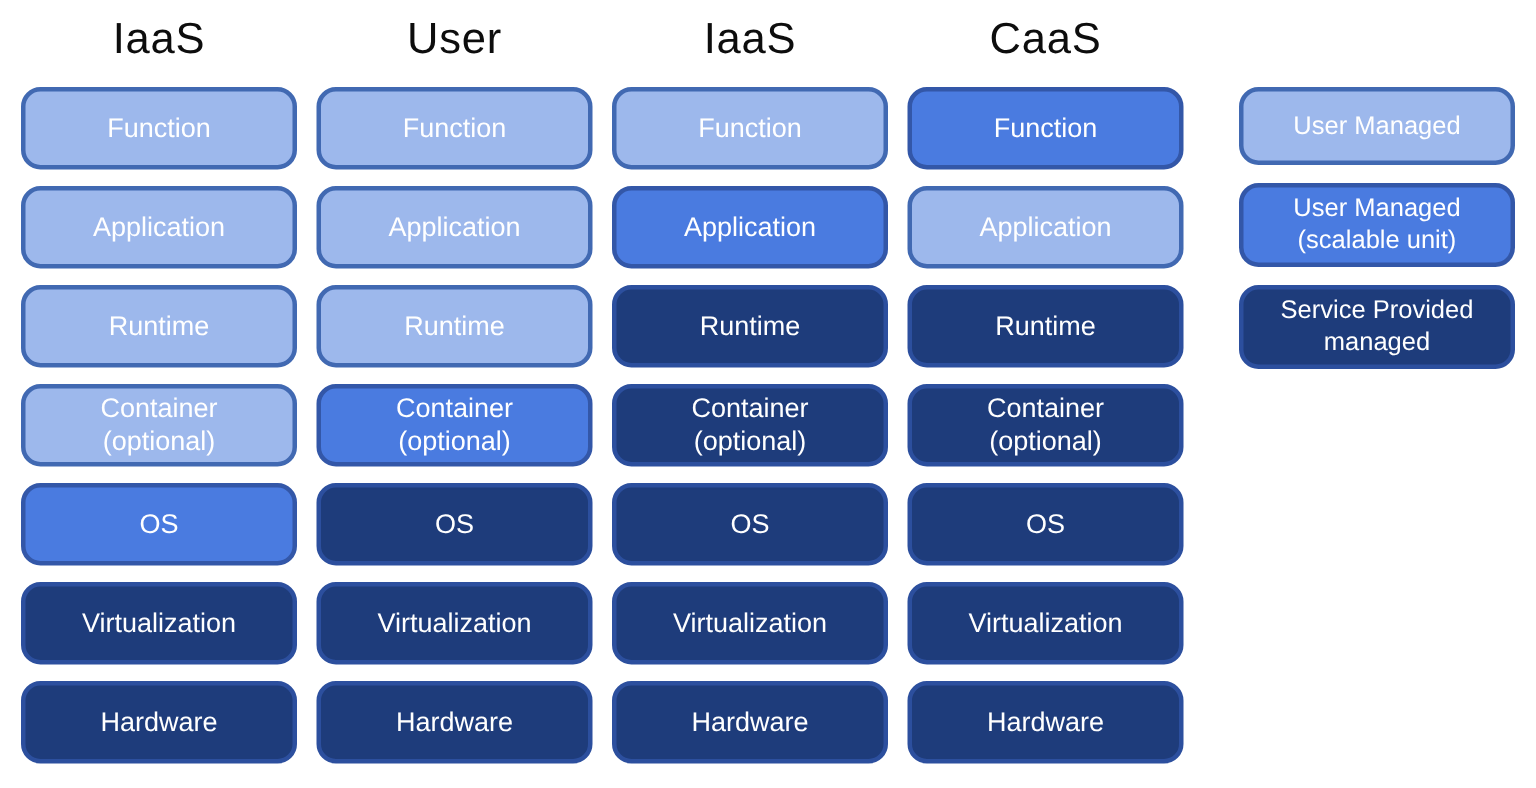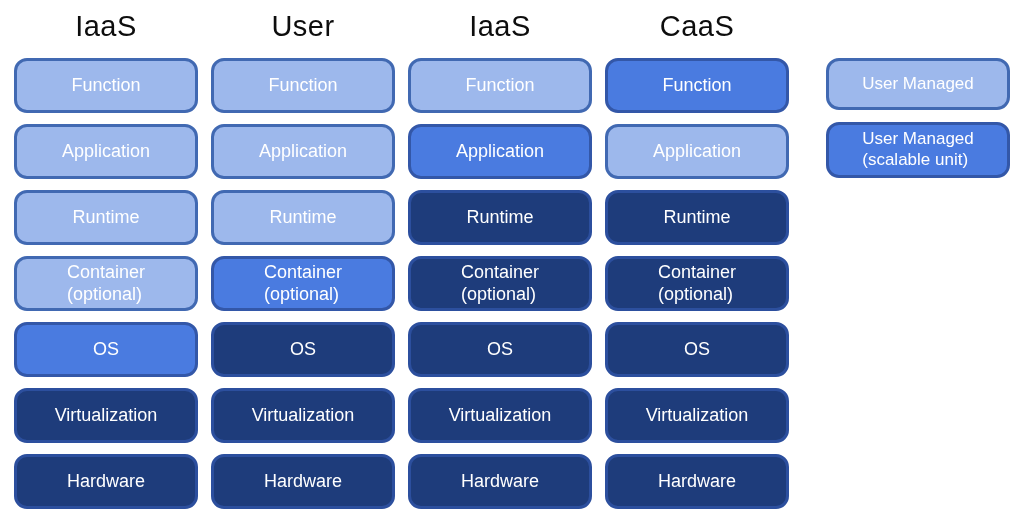--- a/index.html
+++ b/index.html
@@ -25,20 +25,21 @@
     font-size: 29px; font-weight: 500;
     color: var(--header-text, #0d0d0d);
     letter-spacing: 0.5px;
   }
   .box {
     height: 55px; width: 184px;
     margin-bottom: 11px;
     border: 3px solid #b91c1c;
     border-radius: 13px;
     display: flex; align-items: center; justify-content: center;
+    text-align: center;
     color: var(--box-text, #ffffff);
     font-size: 18px; line-height: 1.22;
     white-space: pre-line;
   }
   .box[data-level="user"] {
     background: var(--user-fill, #9db8ec);
     border-color: var(--user-border, #4169b2);
   }
   .box[data-level="scalable"] {
     background: var(--scalable-fill, #4a7be0);
@@ -110,15 +111,17 @@
       <div class="box" data-level="provider">Virtualization</div>
       <div class="box" data-level="provider">Hardware</div>
     </div>
 
   </div>
 
   <div class="legend">
     <div class="box h52" data-level="user">User Managed</div>
     <div class="box h56" data-level="scalable">User Managed
 (scalable unit)</div>
+    <div class="box h56" data-level="provider">Service Provided
+managed</div>
   </div>
 
 </div>
 
 </body></html>

